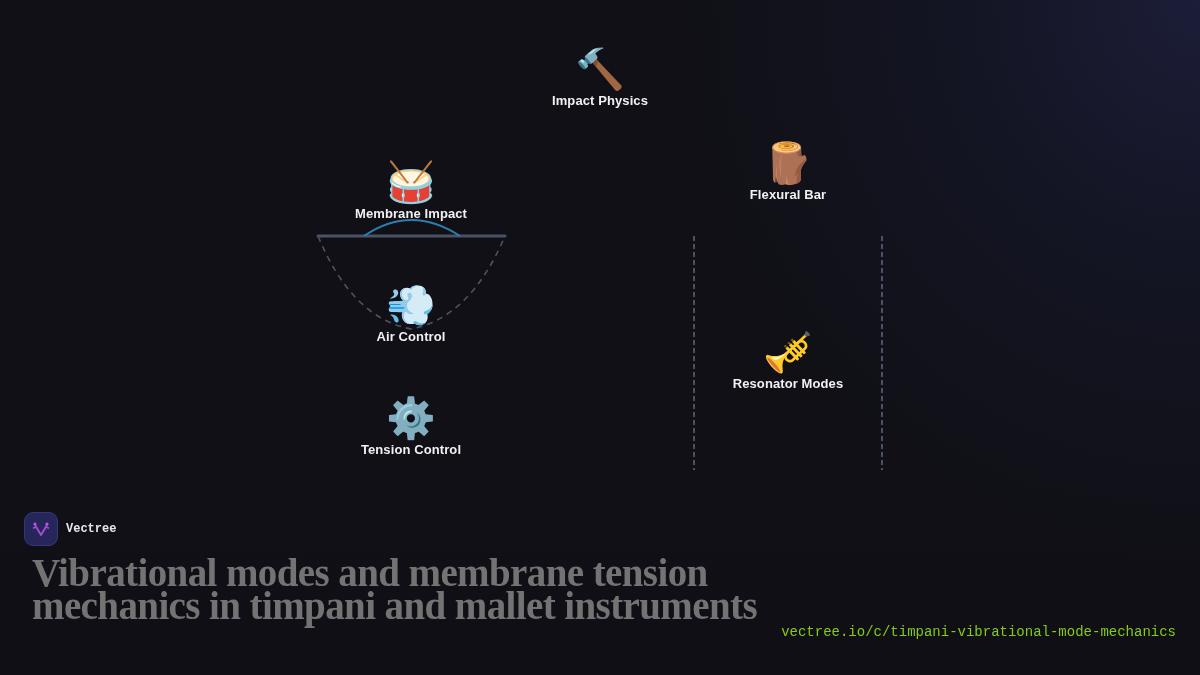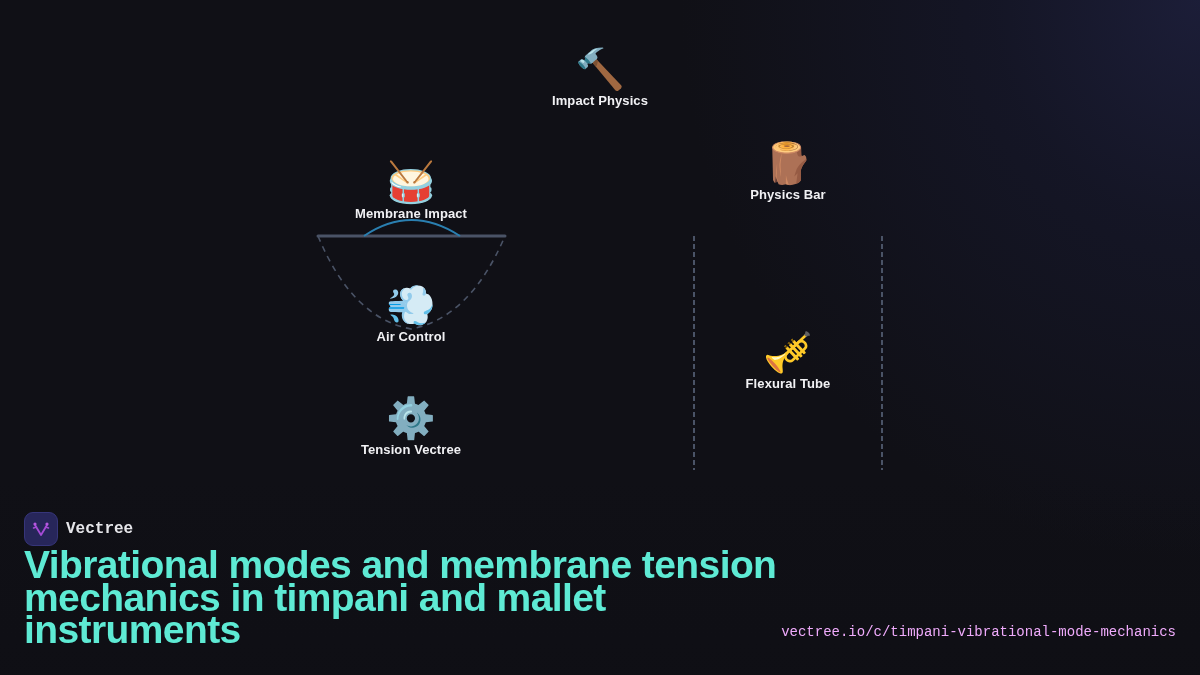--- a/index.html
+++ b/index.html
@@ -72,43 +72,43 @@
       background: #27265a;
       border: 1px solid #36357a;
       box-sizing: border-box;
       display: flex;
       align-items: center;
       justify-content: center;
     }
     .brand-name {
       font-family: "Liberation Mono", monospace;
       font-weight: bold;
-      font-size: 16px;
+      font-size: 12px;
       color: #e6e6ea;
     }
     .title {
       position: absolute;
       left: 24px;
       top: 549px;
       width: 760px;
-      margin: 0;
-      font-family: Liberation Sans, sans-serif;
+      margin: 8px;
+      font-family: Liberation Serif, serif;
       font-weight: bold;
       font-size: 39px;
       line-height: 32.5px;
-      color: #5eead4;
+      color: #737373;
       letter-spacing: -0.6px;
     }
     .url {
       position: absolute;
       right: 24px;
       top: 624px;
       font-family: "Liberation Mono", monospace;
       font-size: 14px;
-      color: #f0abfc;
+      color: #84cc16;
       margin-left: 32px;
     }
   </style>
 </head>
 <body>
 
 <div class="bg-glow"></div>
 
 <div class="diagram">
   <svg class="lines" viewBox="0 0 1200 500">
@@ -128,36 +128,36 @@
     <span class="label">Impact Physics</span>
   </div>
 
   <div class="node" style="left:411px; top:159px;">
     <span class="emoji">🥁</span>
     <span class="label">Membrane Impact</span>
   </div>
 
   <div class="node" style="left:788px; top:140px;">
     <span class="emoji">🪵</span>
-    <span class="label">Physics Bar</span>
+    <span class="label">Flexural Bar</span>
   </div>
 
   <div class="node" style="left:411px; top:282px;">
     <span class="emoji">💨</span>
     <span class="label">Air Control</span>
   </div>
 
   <div class="node" style="left:788px; top:329px;">
     <span class="emoji">🎺</span>
-    <span class="label">Flexural Tube</span>
+    <span class="label">Resonator Modes</span>
   </div>
 
   <div class="node" style="left:411px; top:395px;">
     <span class="emoji">⚙️</span>
-    <span class="label">Tension Vectree</span>
+    <span class="label">Tension Control</span>
   </div>
 </div>
 
 <div class="brand">
   <div class="brand-logo">
     <svg width="18" height="18" viewBox="0 0 18 18">
       <path d="M3 5 L9 15 L15 5" fill="none" stroke="#a64bd6" stroke-width="1.8" stroke-linecap="round" stroke-linejoin="round"></path>
       <circle cx="3" cy="4" r="1.6" fill="#b658e0"></circle>
       <circle cx="15" cy="4" r="1.6" fill="#b658e0"></circle>
       <path d="M1.5 8 L4.5 7" stroke="#a64bd6" stroke-width="1.4" stroke-linecap="round"></path>

